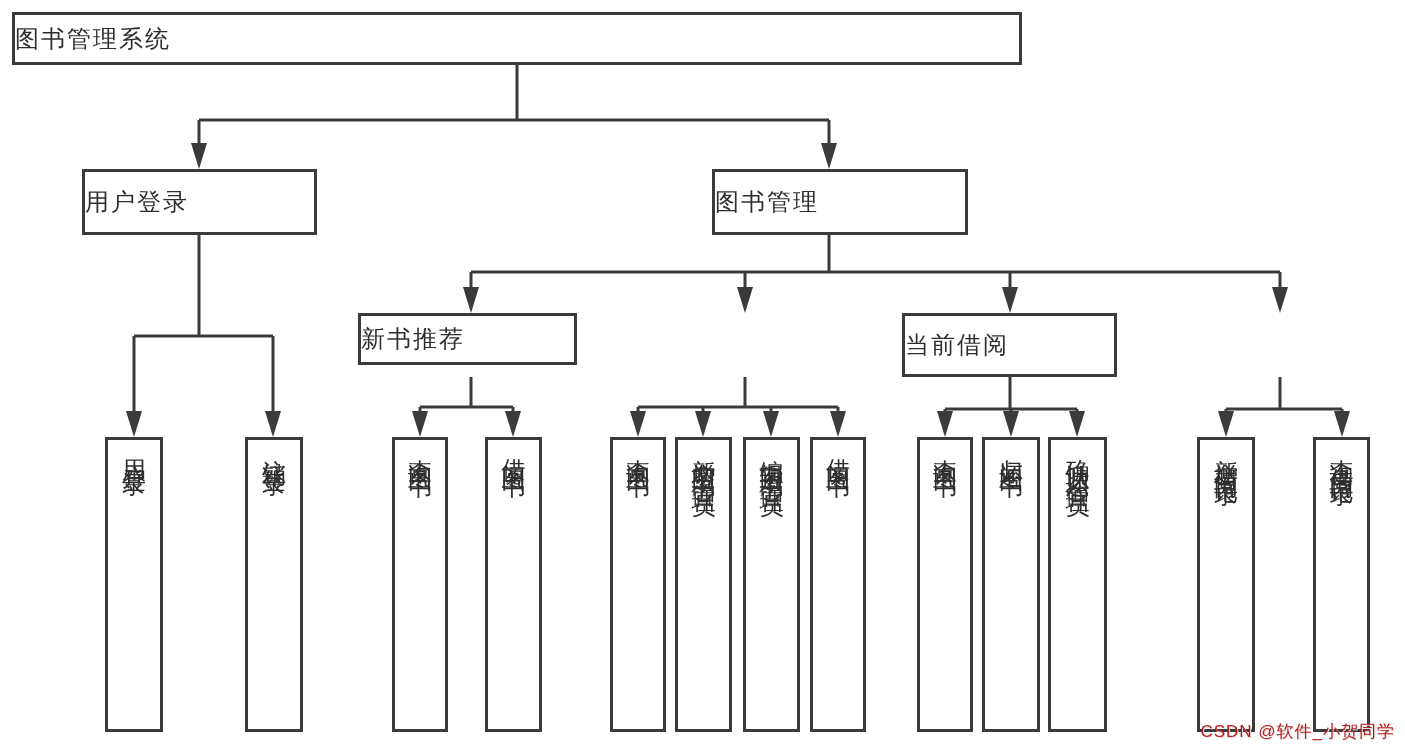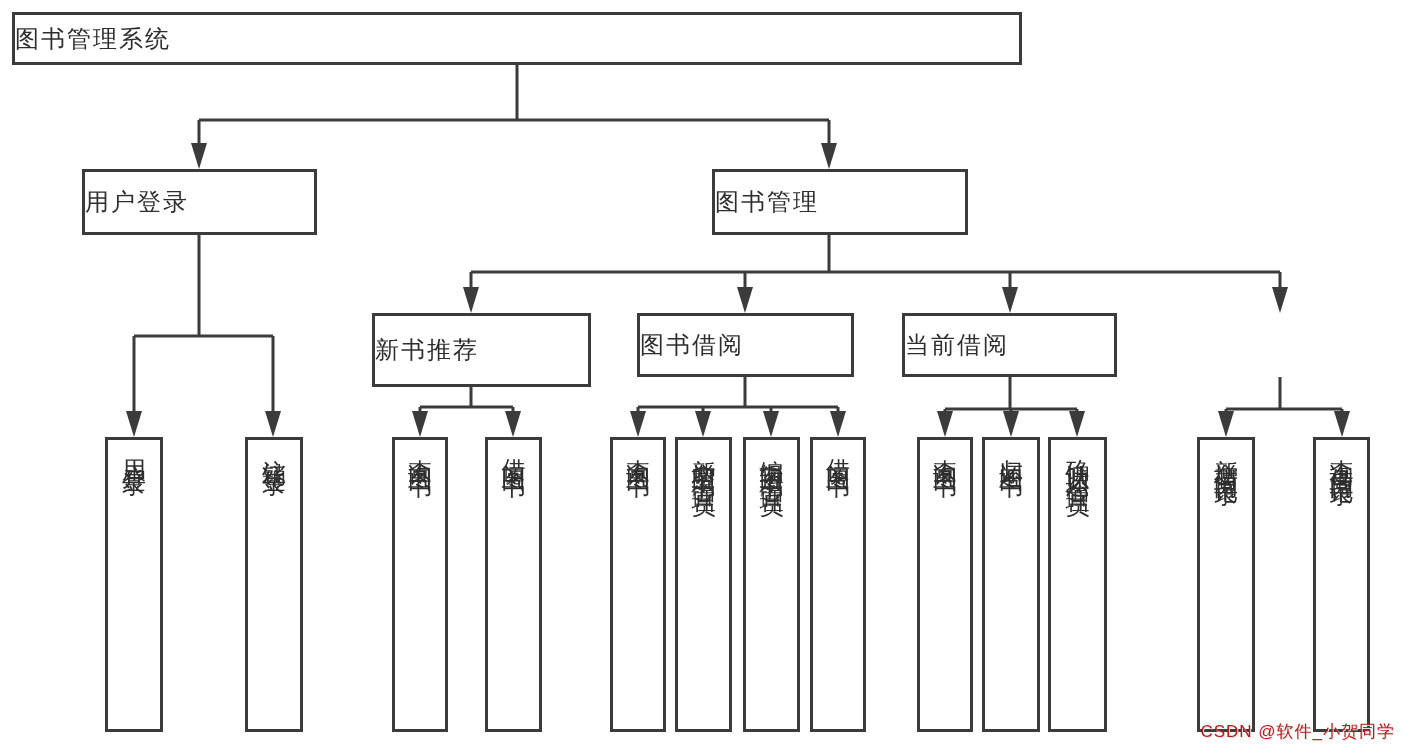--- a/index.html
+++ b/index.html
@@ -99,25 +99,22 @@
     <span>图书管理系统</span>
   </div>
 
   <div class="box hbox" style="left:82px; top:169px; width:235px; height:66px">
     <span>用户登录</span>
   </div>
   <div class="box hbox" style="left:712px; top:169px; width:256px; height:66px">
     <span>图书管理</span>
   </div>
 
-  <div class="box hbox" style="left:372px; top:313px; width:219px; height:74px">
+  <div class="box hbox" style="left:358px; top:313px; width:219px; height:52px">
     <span>新书推荐</span>
-  </div>
-  <div class="box hbox" style="left:637px; top:313px; width:217px; height:64px">
-    <span>图书借阅</span>
   </div>
   <div class="box hbox" style="left:902px; top:313px; width:215px; height:64px">
     <span>当前借阅</span>
   </div>
 
   <div class="box vbox" style="left:105px; top:437px; width:58px; height:295px">
     <span>用户登录</span>
   </div>
   <div class="box vbox" style="left:245px; top:437px; width:58px; height:295px">
     <span>注销登录</span>

